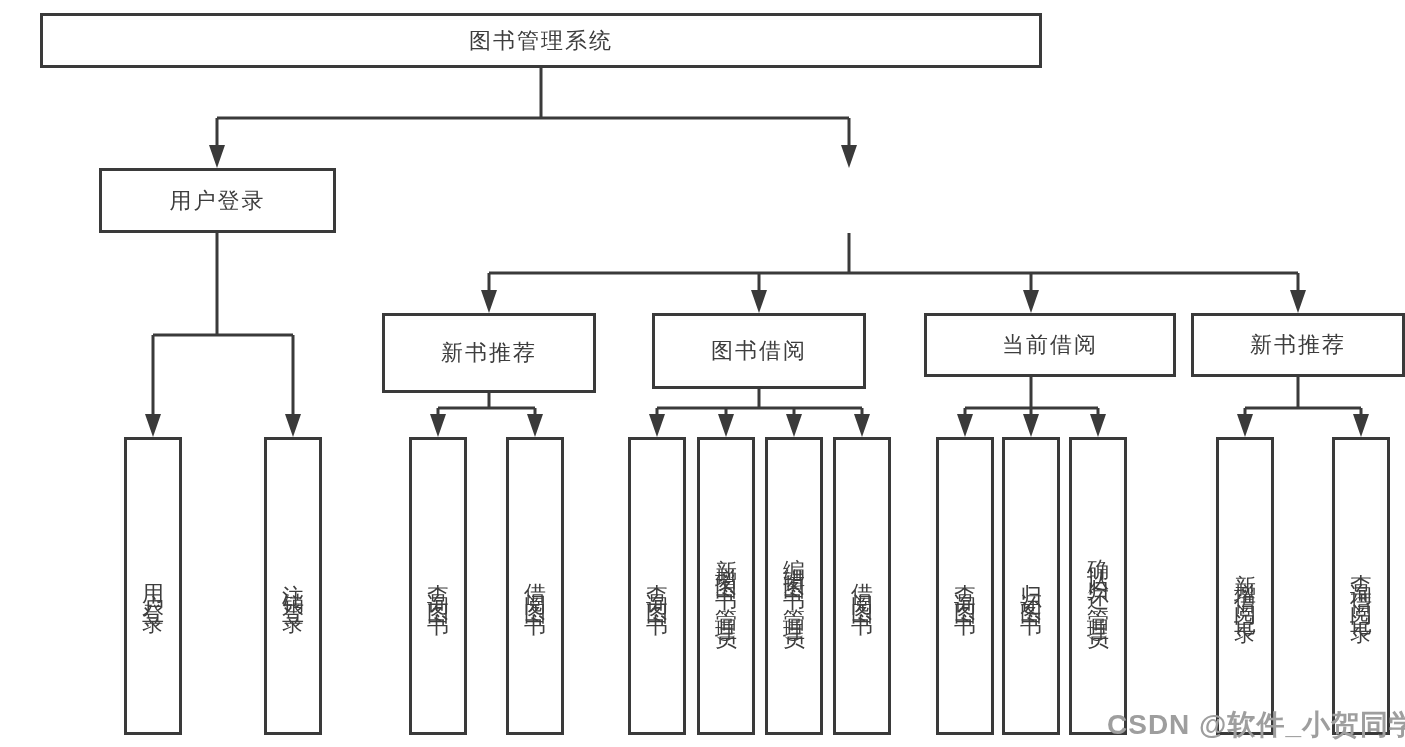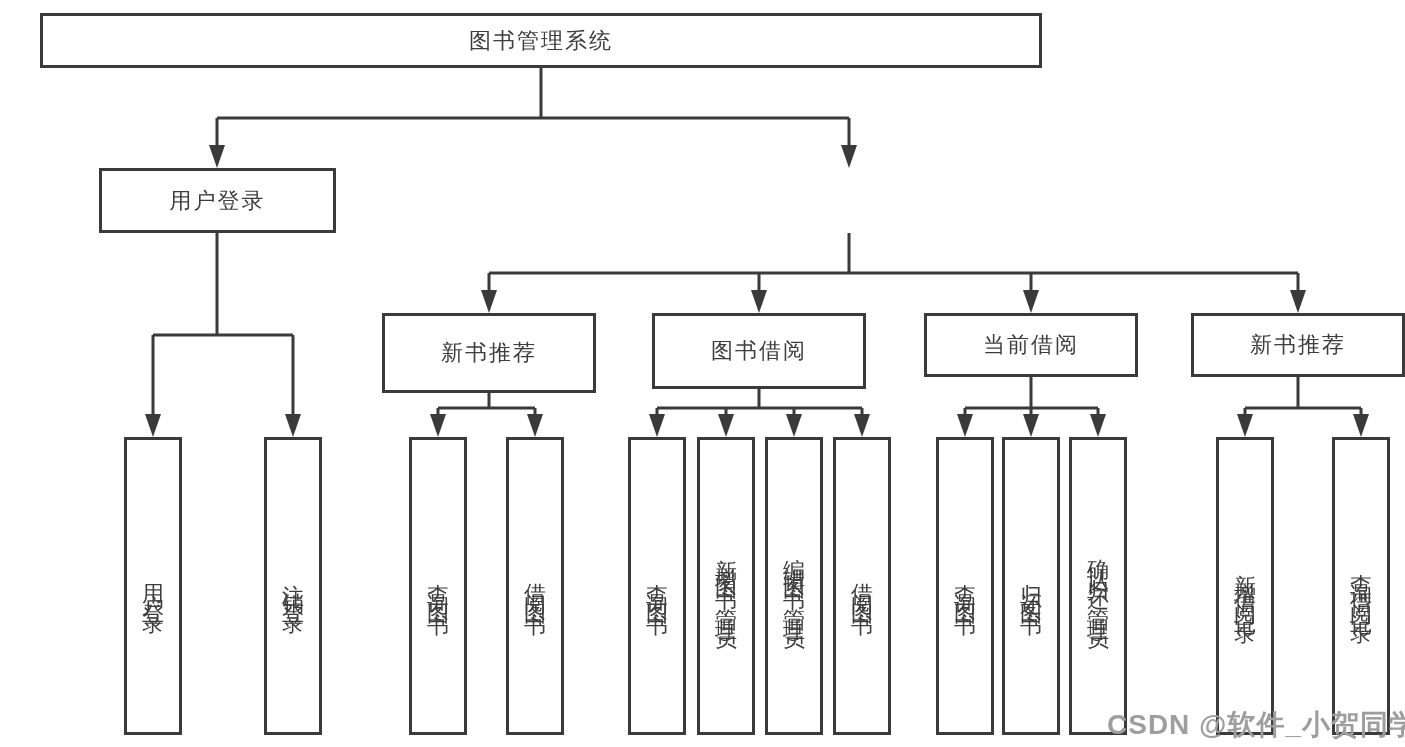--- a/index.html
+++ b/index.html
@@ -94,21 +94,21 @@
   <div class="node" style="left:80px;top:168px;width:237px;height:65px">
     <span>用户登录</span>
   </div>
 
   <div class="node" style="left:363px;top:313px;width:214px;height:80px">
     <span>新书推荐</span>
   </div>
   <div class="node" style="left:633px;top:313px;width:214px;height:76px">
     <span>图书借阅</span>
   </div>
-  <div class="node" style="left:905px;top:313px;width:214px;height:64px">
+  <div class="node" style="left:905px;top:313px;width:252px;height:64px">
     <span>当前借阅</span>
   </div>
   <div class="node" style="left:1172px;top:313px;width:214px;height:64px">
     <span>新书推荐</span>
   </div>
 
   <div class="node leaf" style="left:105px;top:437px;width:58px;height:298px">
     <span>用户登录</span>
   </div>
   <div class="node leaf" style="left:245px;top:437px;width:58px;height:298px">

